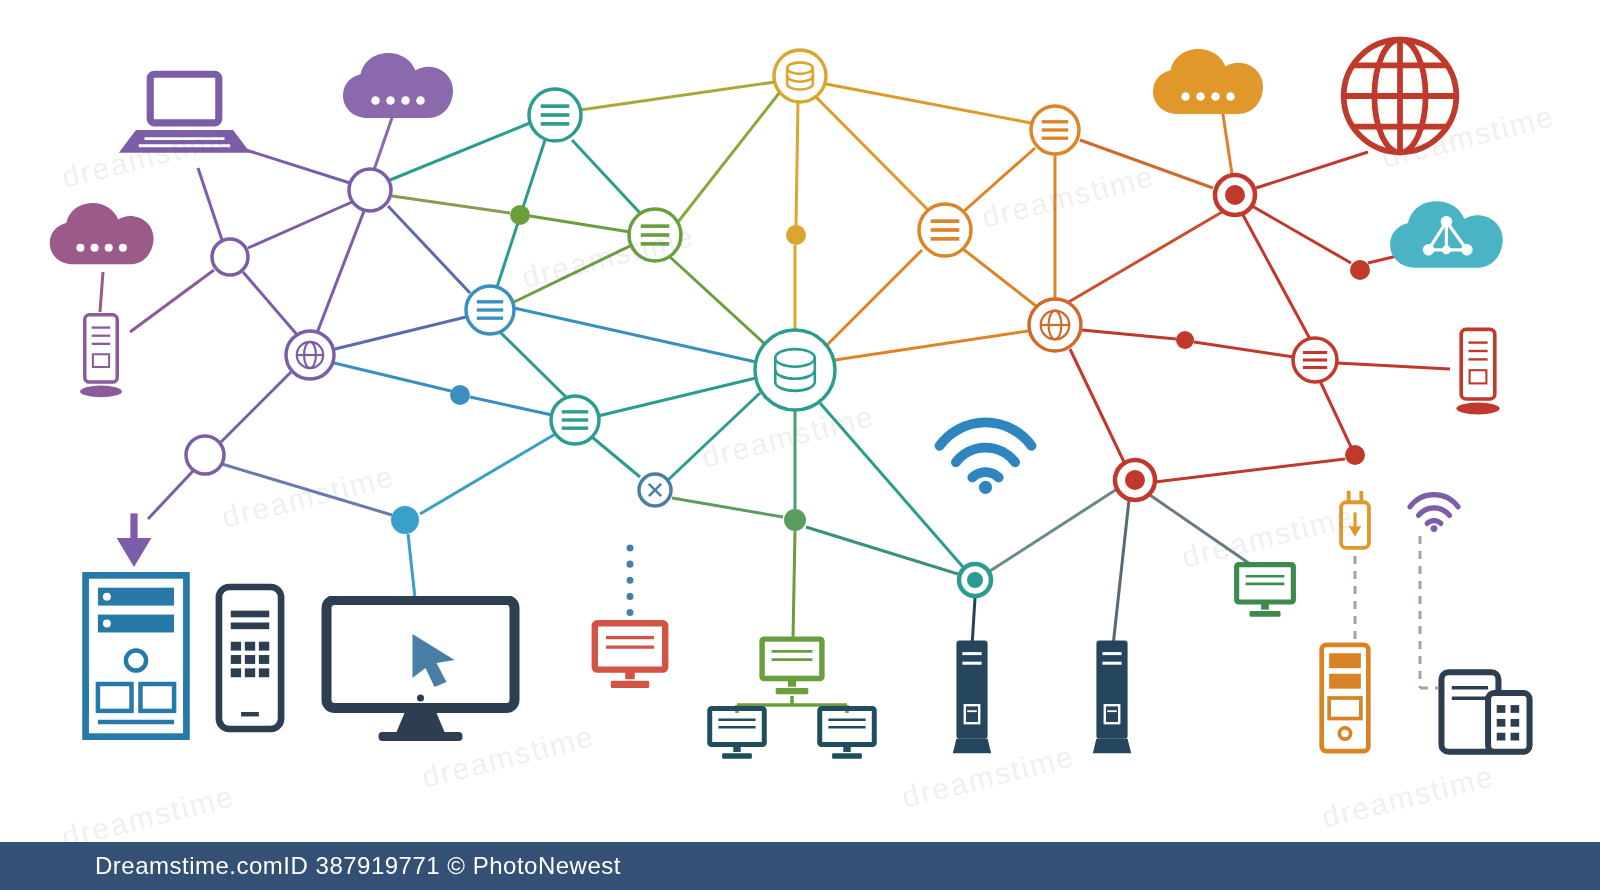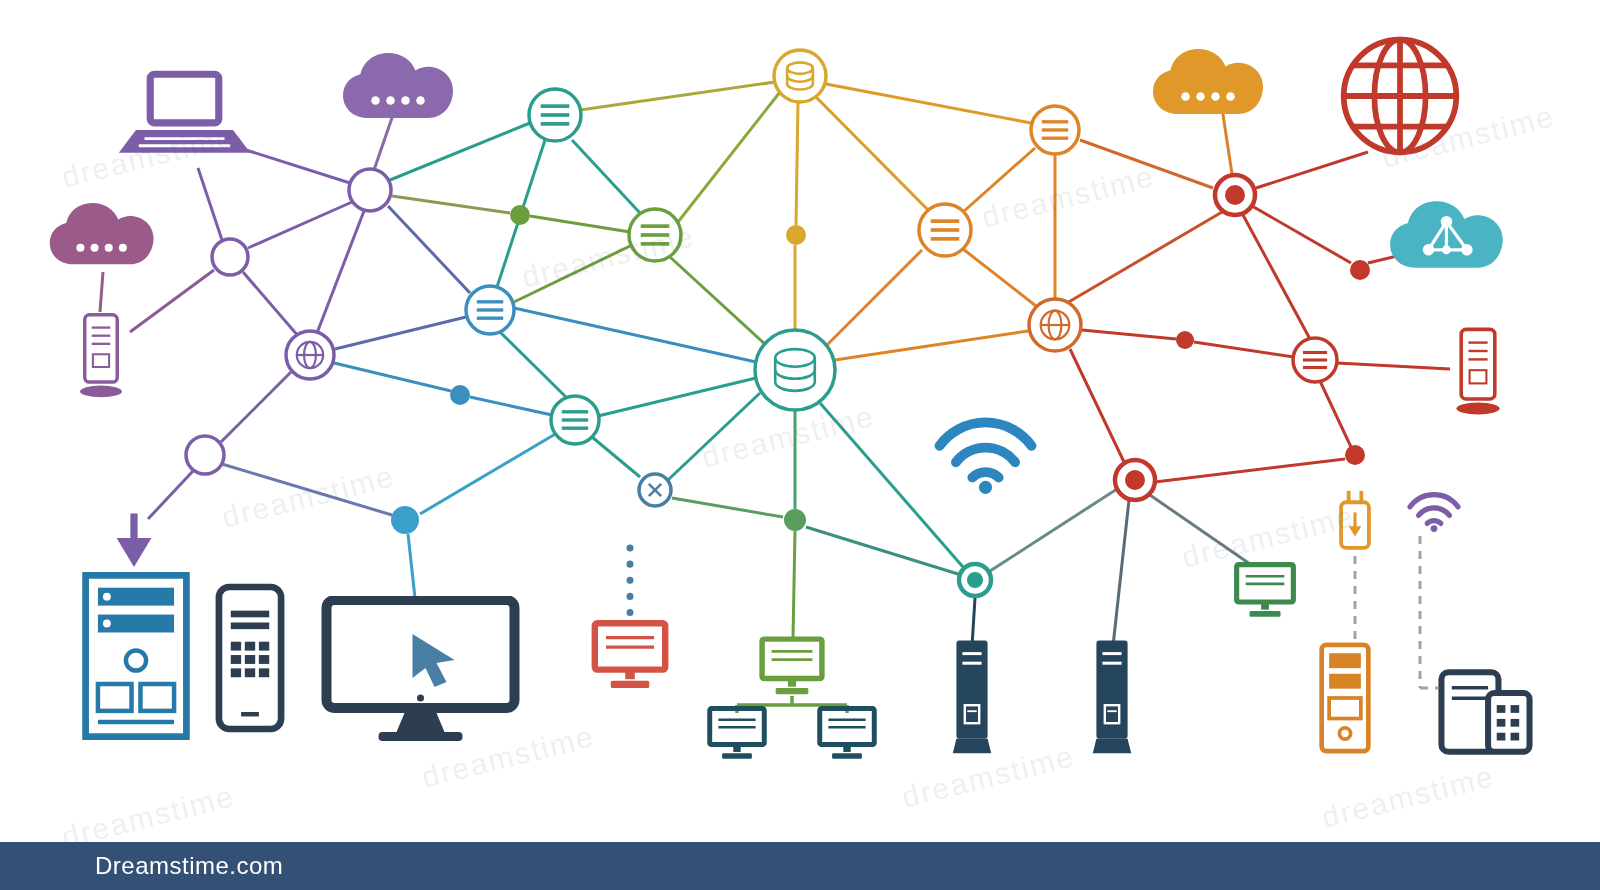--- a/index.html
+++ b/index.html
@@ -402,15 +402,16 @@
       <div class="wm" style="left: 700px; top: 420px;">dreamstime</div>
       <div class="wm" style="left: 1180px; top: 520px;">dreamstime</div>
       <div class="wm" style="left: 420px; top: 740px;">dreamstime</div>
       <div class="wm" style="left: 900px; top: 760px;">dreamstime</div>
       <div class="wm" style="left: 1320px; top: 780px;">dreamstime</div>
       <div class="wm" style="left: 60px; top: 800px;">dreamstime</div>
     </div>
 
   <div class="footer-bar">
     <span>Dreamstime.com</span>
+    <span>ID 387919771 © PhotoNewest</span>
   </div>
 
 </div>
 
 </body></html>

